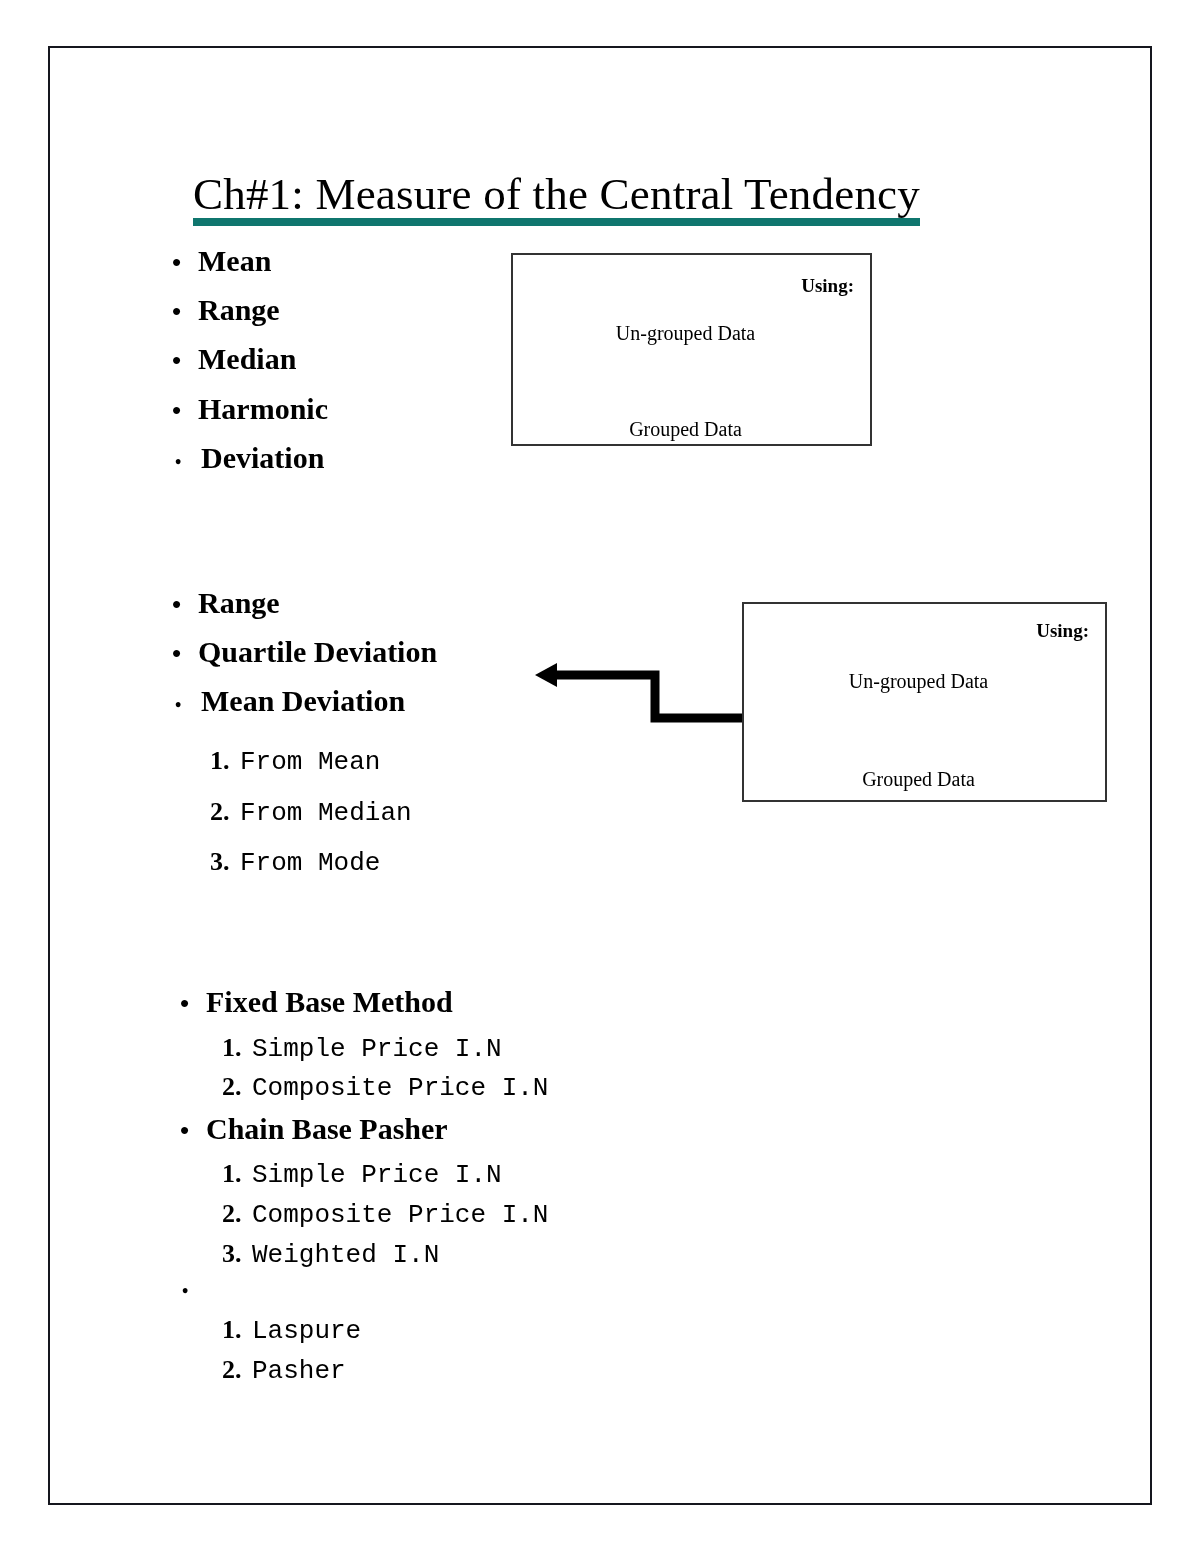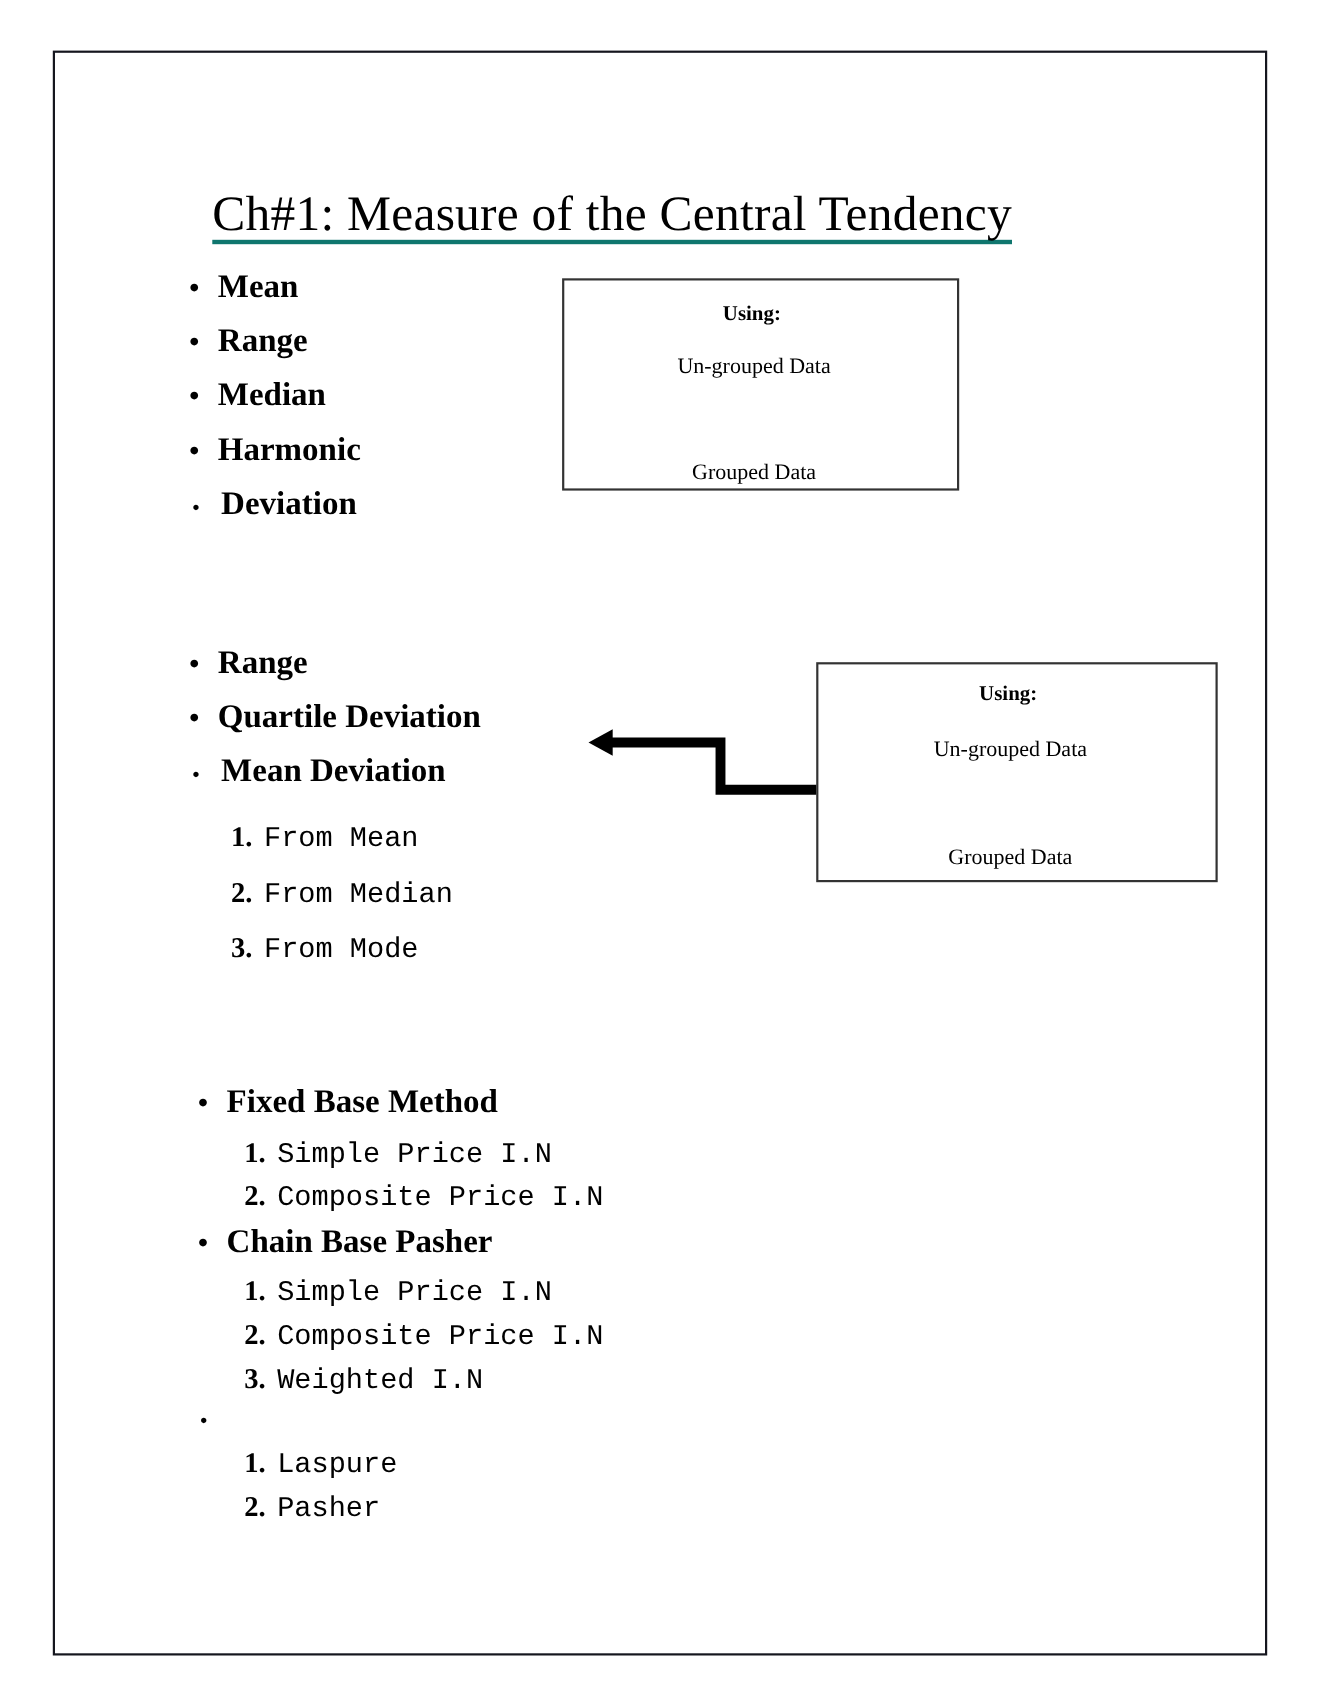--- a/index.html
+++ b/index.html
@@ -36,21 +36,21 @@
 
   
   .chapter-heading {
     position: absolute;
     font-family: "Liberation Serif", "DejaVu Serif", serif;
     font-weight: 400;
     font-size: 45px;
     line-height: 1.0;
     letter-spacing: 0.2px;
     white-space: nowrap;
-    border-bottom: 4px solid #0f766e;
+    border-bottom: 8px solid #0f766e;
     padding-bottom: 1px;
     text-align: center;
   }
   #ch1-heading { left: 193px; top: 172px; }
   #ch2-heading { left: 302px; top: 518px; }
   #ch3-heading { left: 385px; top: 915px; }
 
   
   .bullet-item {
     position: absolute;
@@ -94,21 +94,21 @@
   .using-box {
     position: absolute;
     border: 2px solid #333;
     box-sizing: border-box;
     background: #fff;
   }
   .using-box .ub-title {
     position: absolute;
     left: 0;
     right: 16px;
-    text-align: center;
+    text-align: right;
     font-weight: 700;
     font-size: 19px;
     line-height: 1;
   }
   .using-box .ub-line {
     position: absolute;
     left: 0;
     right: 12px;
     text-align: center;
     font-weight: 400;

